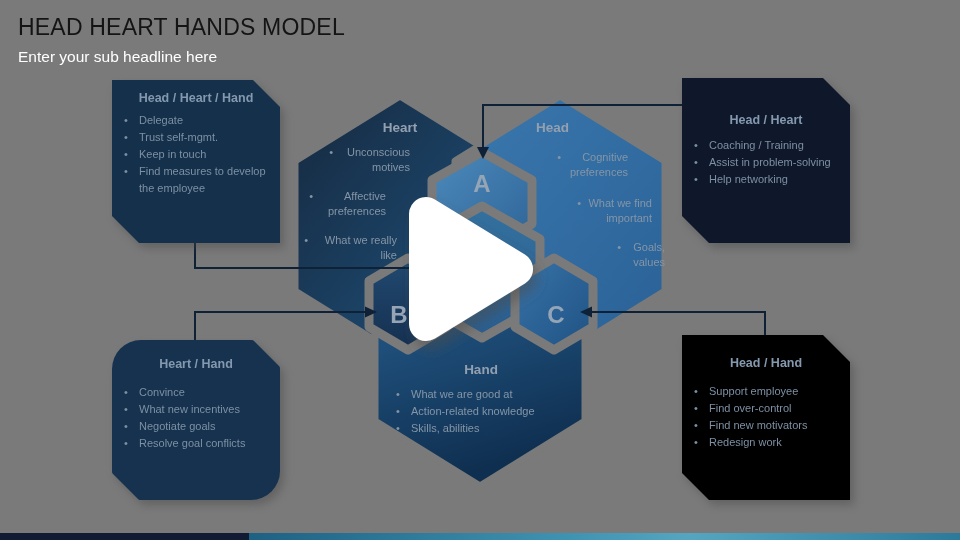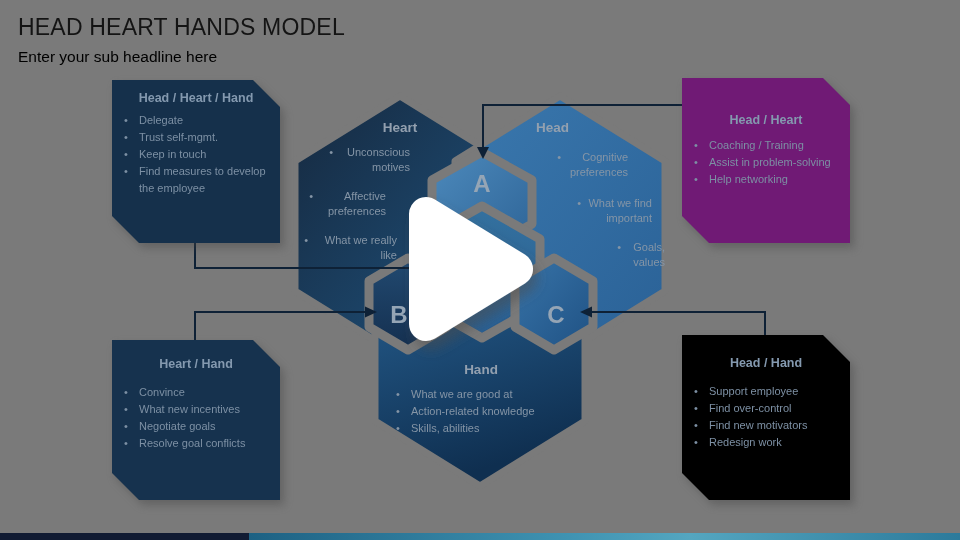--- a/index.html
+++ b/index.html
@@ -1,28 +1,28 @@
 <!DOCTYPE html>
 <html><head>
 <meta charset="utf-8">
 <style>
   html,body{margin:0;padding:0;background:#555;}
   .stage{position:relative;width:960px;height:540px;background:#7a7a7a;overflow:hidden;
          font-family:"Liberation Sans",sans-serif;}
   .slide-title{position:absolute;left:18px;top:14px;margin:0;font-size:23px;font-weight:normal;
                color:#141414;letter-spacing:.2px;}
-  .slide-sub{position:absolute;left:18px;top:48px;font-size:15.5px;color:#000000;}
+  .slide-sub{position:absolute;left:18px;top:48px;font-size:15.5px;color:#ffffff;}
   svg.diagram{position:absolute;left:0;top:0;}
   
   .pbox{position:absolute;width:168px;filter:drop-shadow(4px 5px 4px rgba(70,70,70,.45));}
   .pbox-in{width:100%;height:100%;box-sizing:border-box;
            clip-path:polygon(0 0,calc(100% - 27px) 0,100% 27px,100% 100%,27px 100%,0 calc(100% - 27px));}
   .b-tl .pbox-in{background:#15304b;padding-top:9px;}
-  .b-tr .pbox-in{background:#701a75;padding-top:33px;}
-  .b-bl .pbox-in{background:#16324e;padding-top:15px;}
+  .b-tr .pbox-in{background:#0f172a;padding-top:33px;}
+  .b-bl .pbox-in{background:#16324e;padding-top:15px;border-radius:29px;}
   .b-br .pbox-in{background:#000000;padding-top:19px;}
   .pbox-ttl{font-size:12.5px;line-height:19px;font-weight:bold;color:#8499af;text-align:center;margin:0 10px;}
   .prows{margin-top:4px;}
   .b-tr .prows{margin-top:7px;}
   .b-bl .prows{margin-top:10px;}
   .b-br .prows{margin-top:10px;}
   .prow{display:flex;font-size:11px;line-height:17px;color:#7d90a4;padding:0 6px 0 12px;}
   .prow::before{content:"\2022";flex:0 0 15px;}
   
   .hexttl{position:absolute;font-size:13.5px;font-weight:bold;color:#93a0af;text-align:center;}

